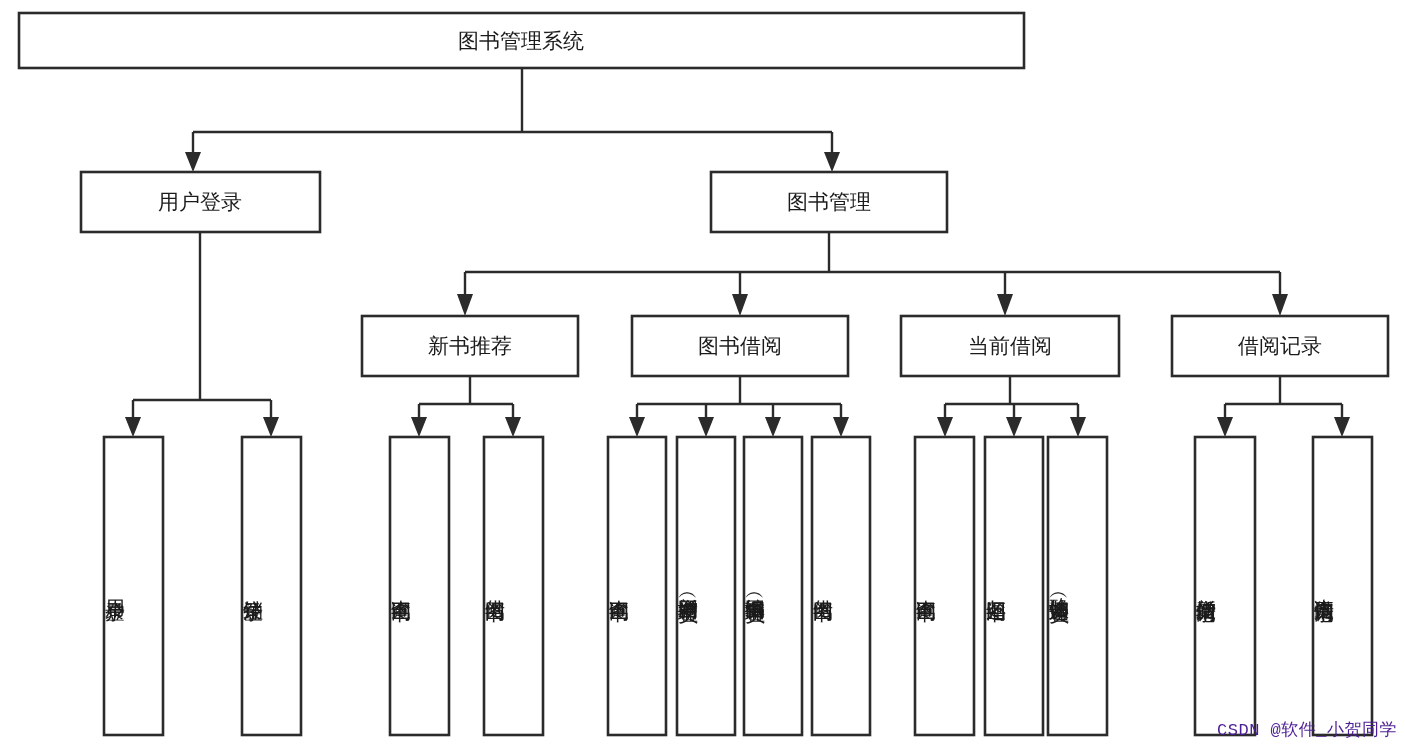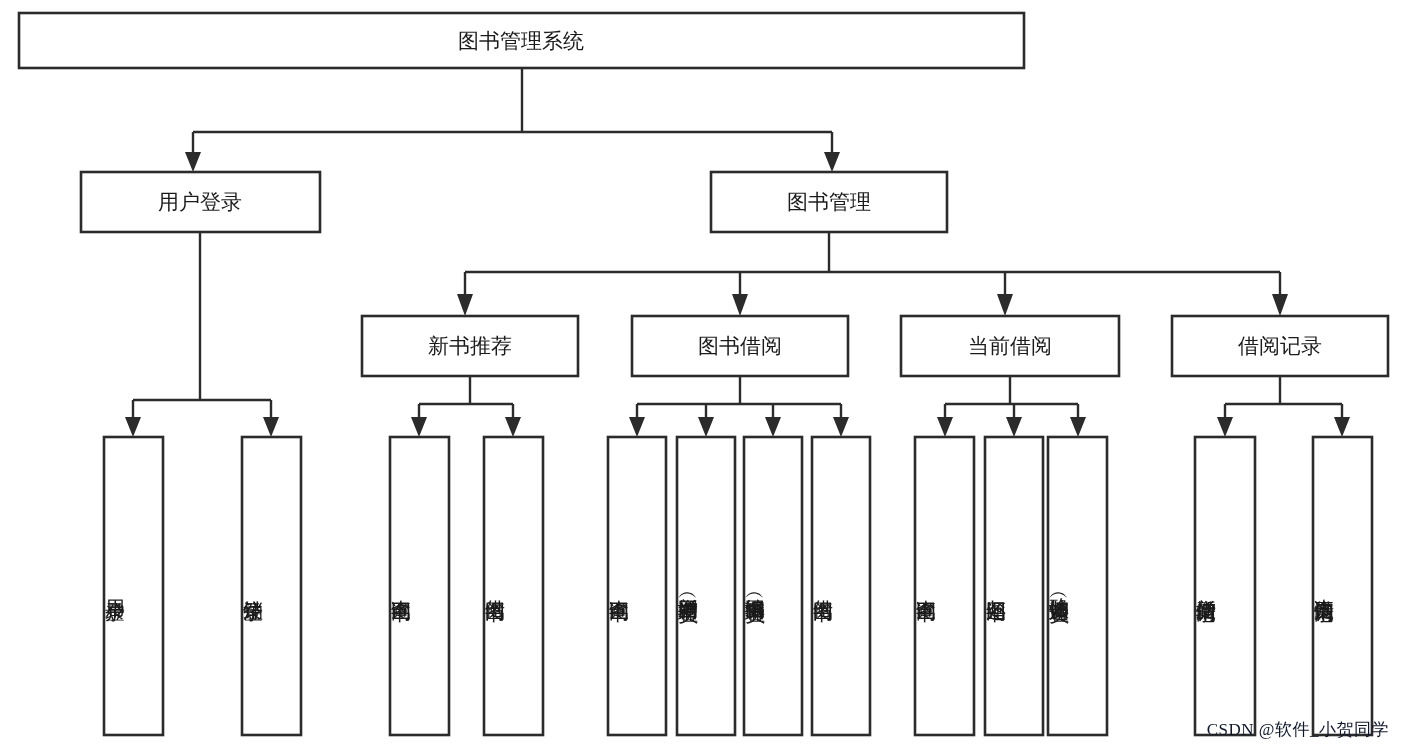--- a/index.html
+++ b/index.html
@@ -67,25 +67,25 @@
     text-orientation: upright;
     white-space: nowrap;
     letter-spacing: 1px;
     height: 100%;
     display: flex;
     align-items: center;
     justify-content: center;
   }
   .watermark {
     position: absolute;
-    right: 16px;
+    right: 8px;
     bottom: 6px;
-    font-family: Liberation Serif, serif;
+    font-family: Liberation Mono, monospace;
     font-size: 17px;
-    color: #0f172a;
+    color: #4c1d95;
     letter-spacing: 0.5px;
     user-select: none;
     white-space: nowrap;
   }
 </style>
 </head>
 <body>
 
 <div id="diagram-root">
 

